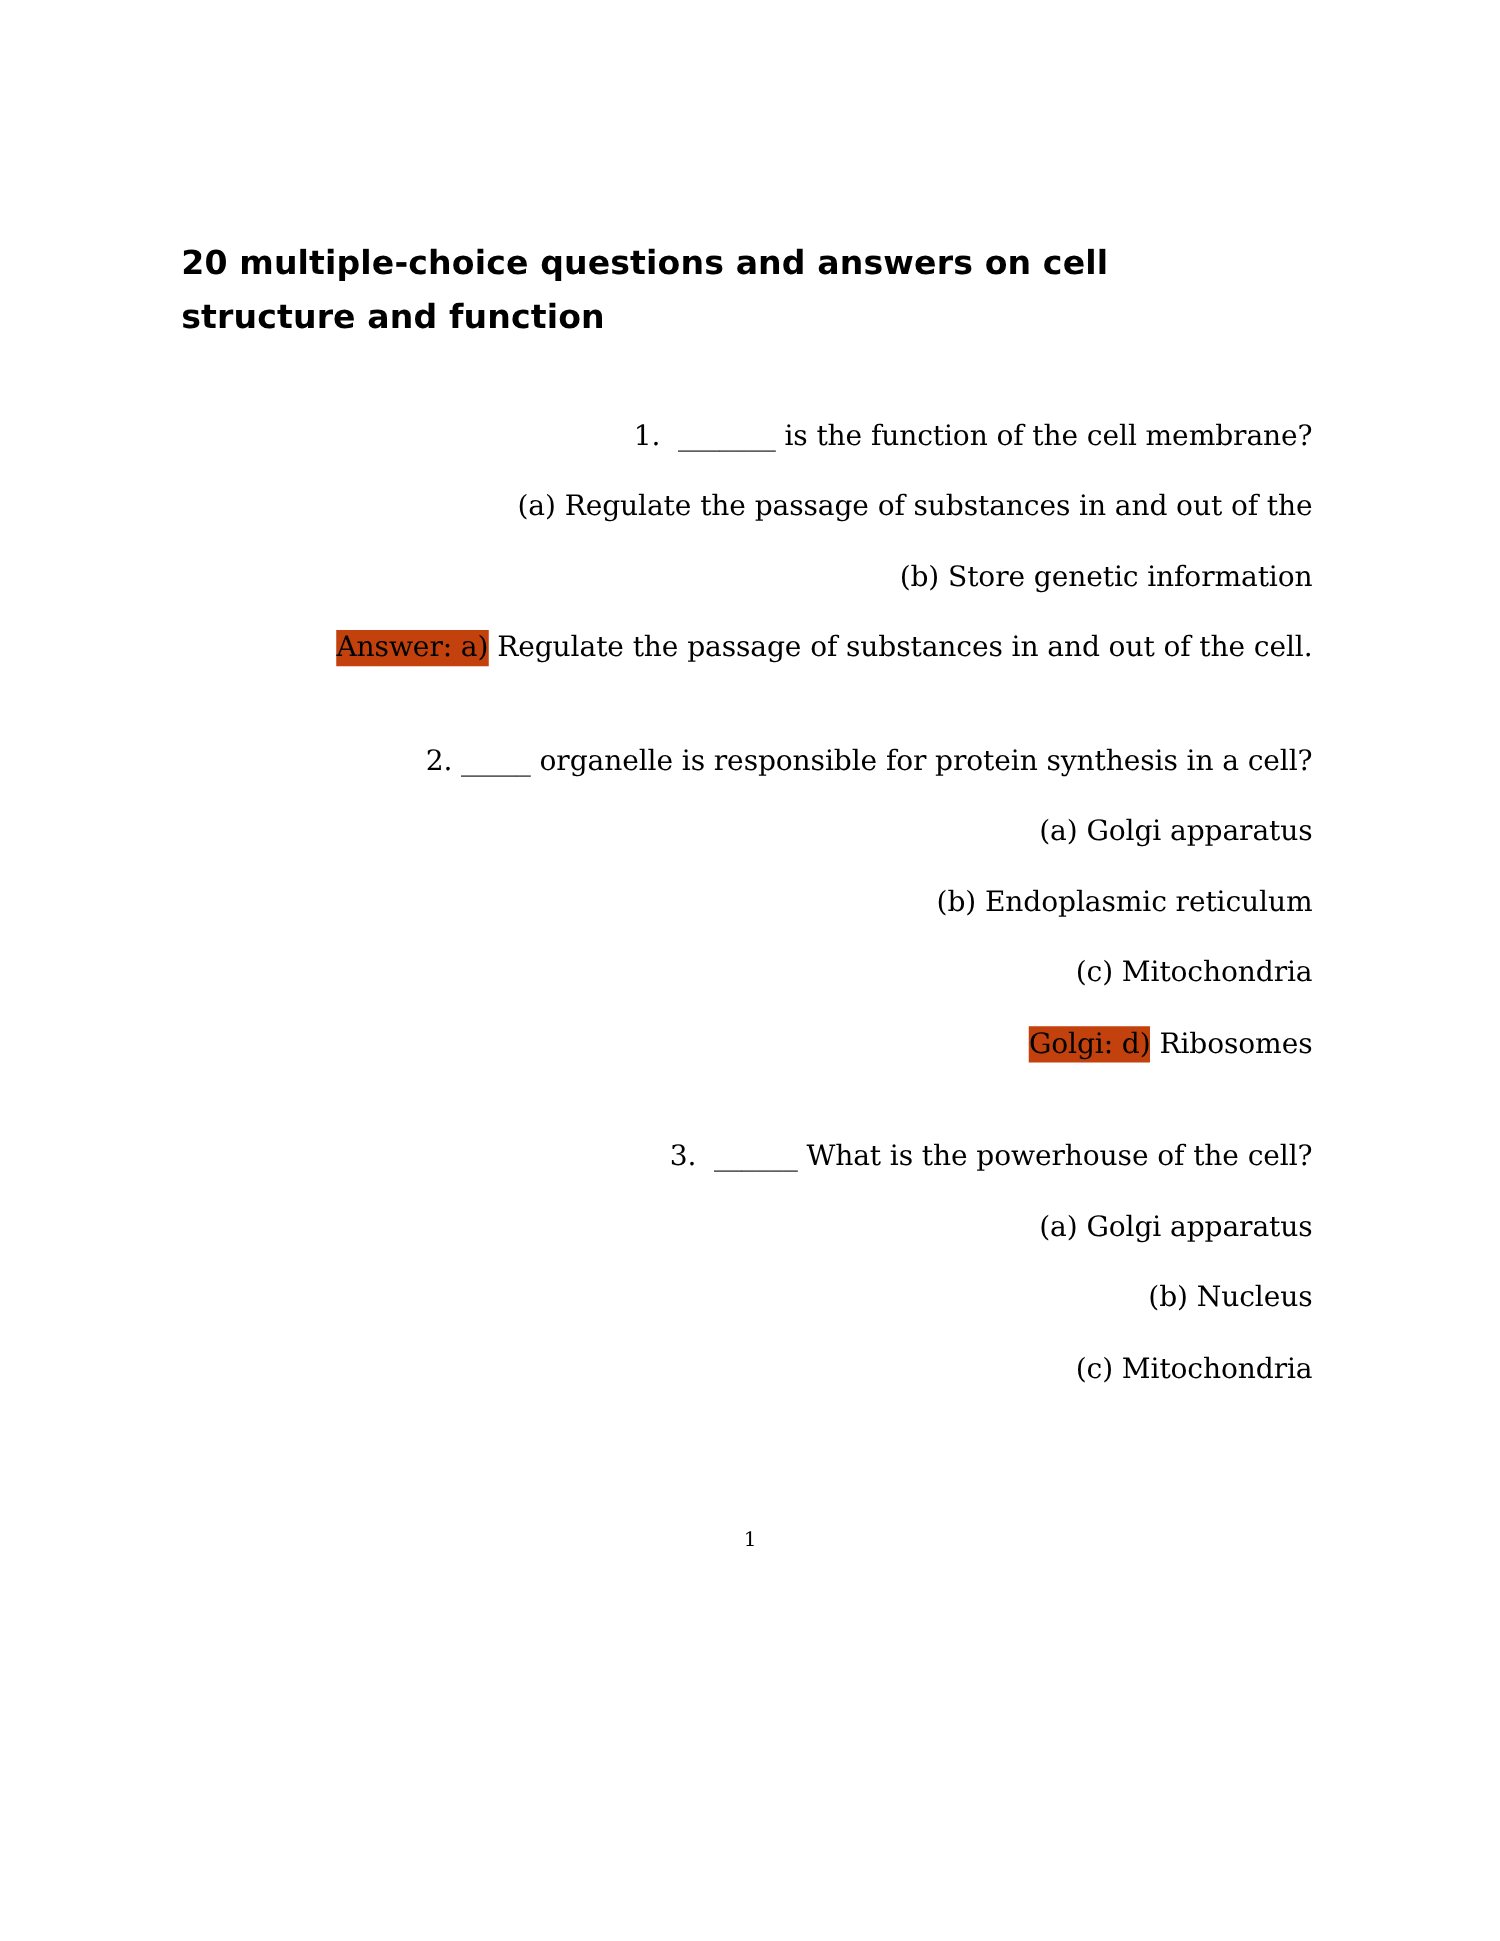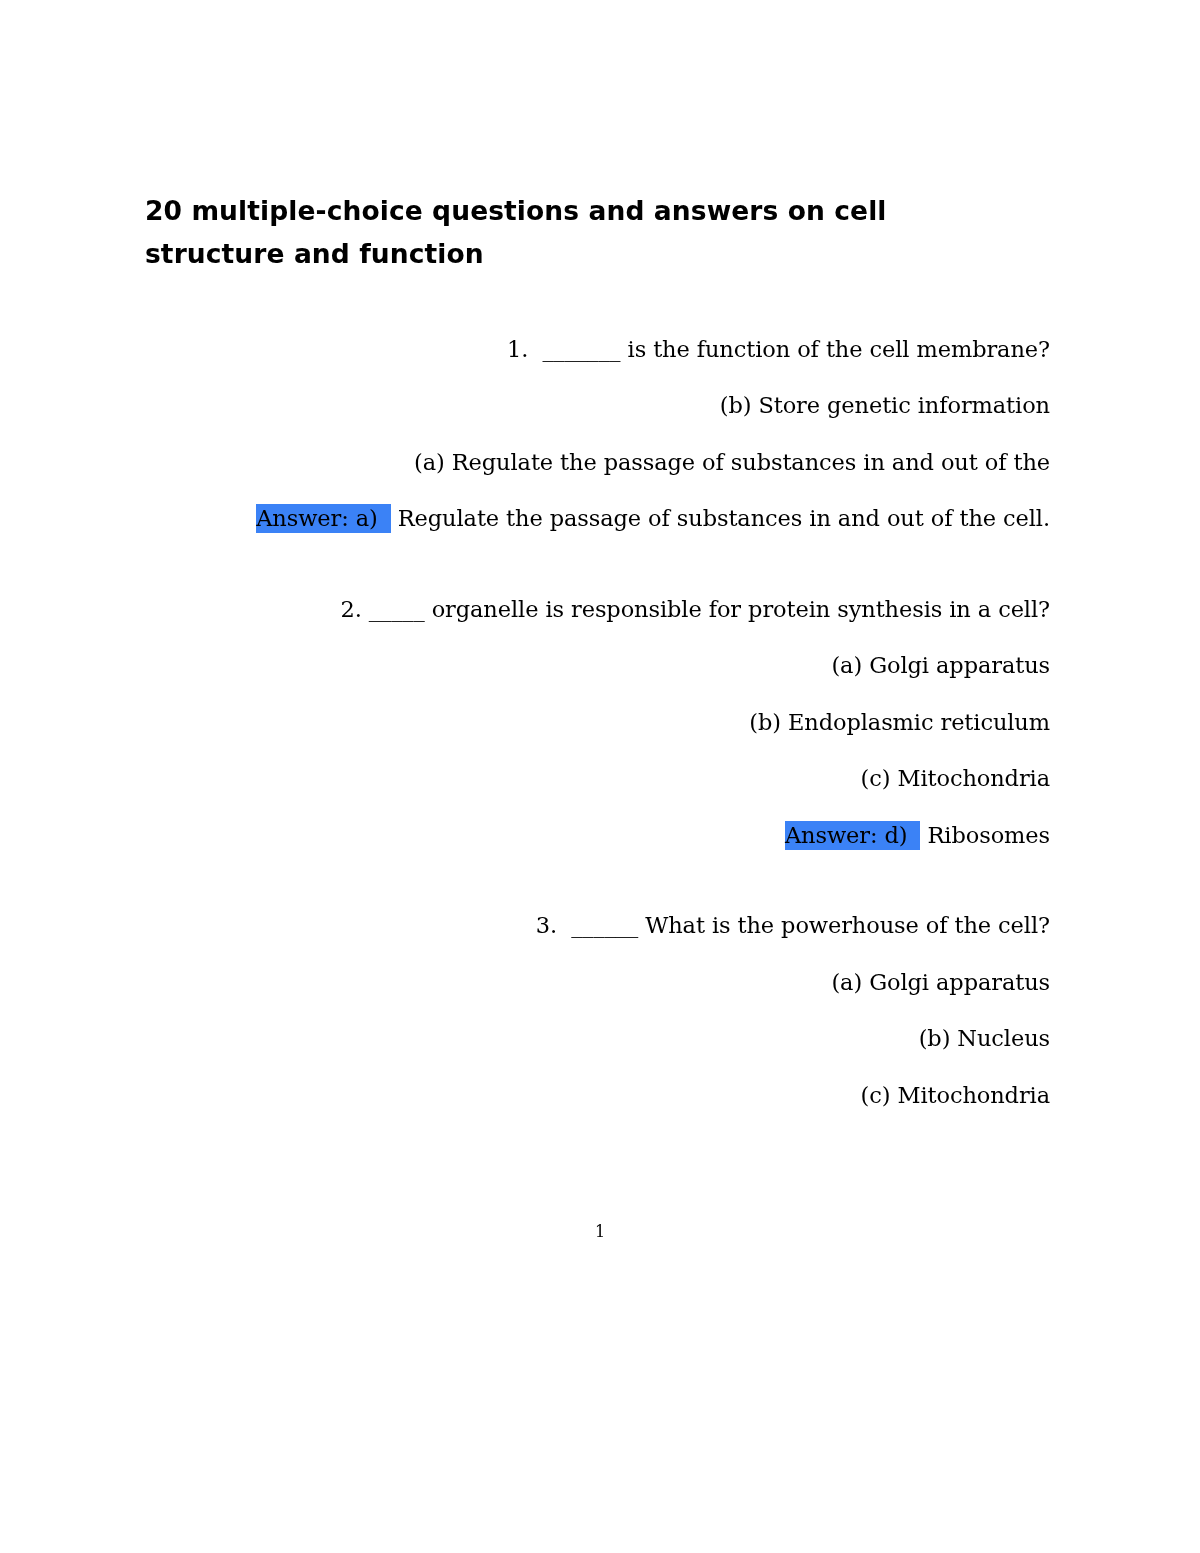--- a/index.html
+++ b/index.html
@@ -57,22 +57,22 @@
   .opt {
     margin-bottom: 34px;
   }
   .opt.indent-1 { padding-left: 8px; }
   .opt.indent-2 { padding-left: 18px; }
   .ans-line {
     margin-bottom: 0;
     padding-left: 14px;
   }
   .hl {
-    background: #3b82f6;
-    padding: 1px 13px 2px 0;
+    background: #c2410c;
+    padding: 1px 0 2px 0;
   }
   .gap-between-q {
     height: 68px;
   }
   .page-number {
     position: absolute;
     bottom: 58px;
     left: 0;
     width: 1200px;
     text-align: center;
@@ -85,33 +85,33 @@
 <body>
 
 <div class="page">
 
   <div class="doc-title">20 multiple-choice questions and answers on cell structure and function</div>
 
   <div class="spacer-after-title"></div>
 
   <div class="q-block">
     <div class="line q-stem">1.  _______ is the function of the cell membrane?</div>
+    <div class="line opt indent-1"> (a) Regulate the passage of substances in and out of the</div>
     <div class="line opt">(b) Store genetic information</div>
-    <div class="line opt indent-1"> (a) Regulate the passage of substances in and out of the</div>
     <div class="line ans-line"><span class="hl">Answer: a)</span><span> Regulate the passage of substances in and out of the cell.</span></div>
   </div>
 
   <div class="gap-between-q"></div>
 
   <div class="q-block">
     <div class="line q-stem">2. _____ organelle is responsible for protein synthesis in a cell?</div>
     <div class="line opt indent-2">(a) Golgi apparatus</div>
     <div class="line opt indent-2">(b) Endoplasmic reticulum</div>
     <div class="line opt indent-2">(c) Mitochondria</div>
-    <div class="line ans-line"><span class="hl">Answer: d)</span><span> Ribosomes</span></div>
+    <div class="line ans-line"><span class="hl">Golgi: d)</span><span> Ribosomes</span></div>
   </div>
 
   <div class="gap-between-q"></div>
 
   <div class="q-block">
     <div class="line q-stem">3.  ______ What is the powerhouse of the cell?</div>
     <div class="line opt indent-2"> (a) Golgi apparatus</div>
     <div class="line opt indent-2">(b) Nucleus</div>
     <div class="line opt indent-2">(c) Mitochondria</div>
   </div>

